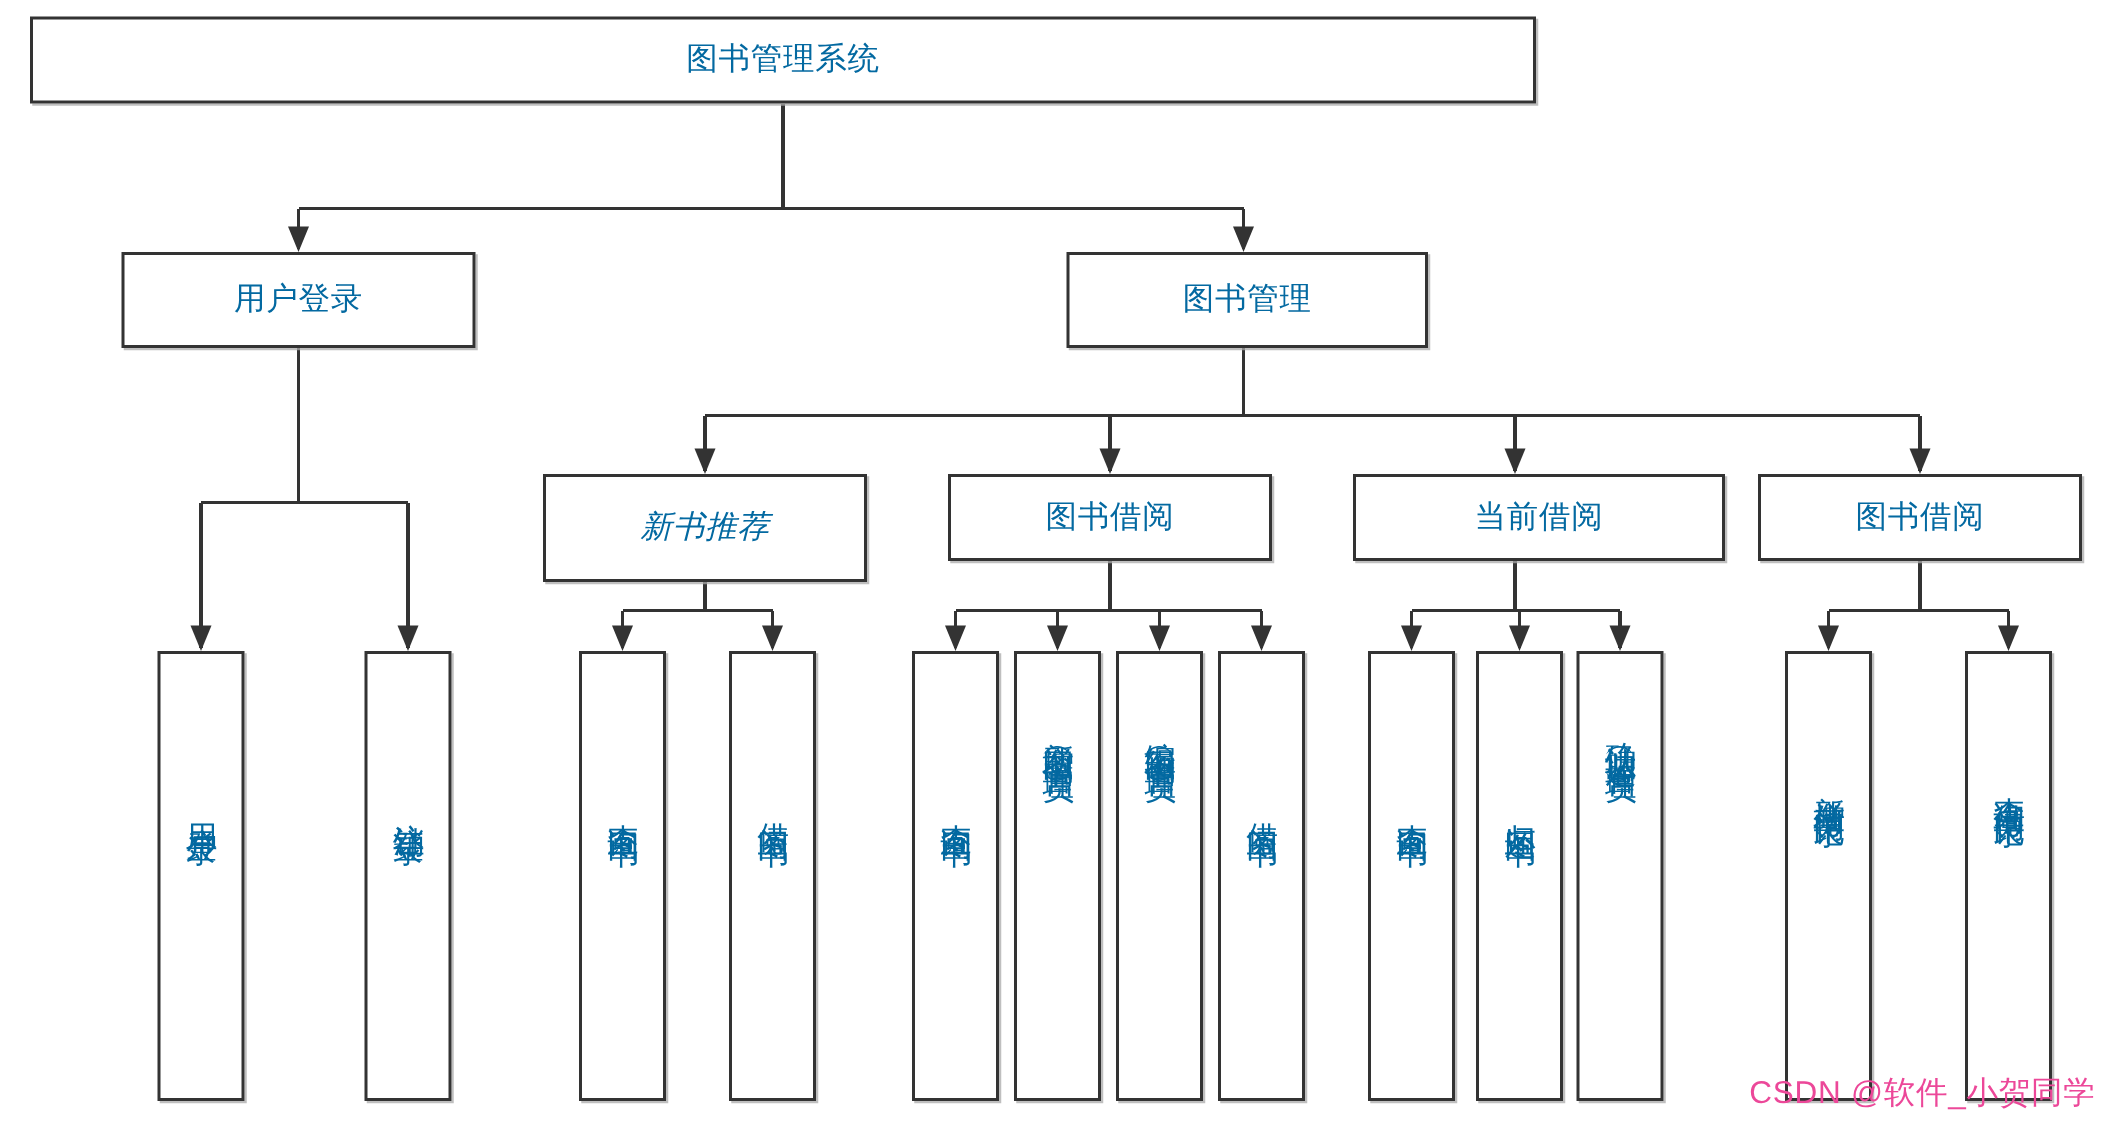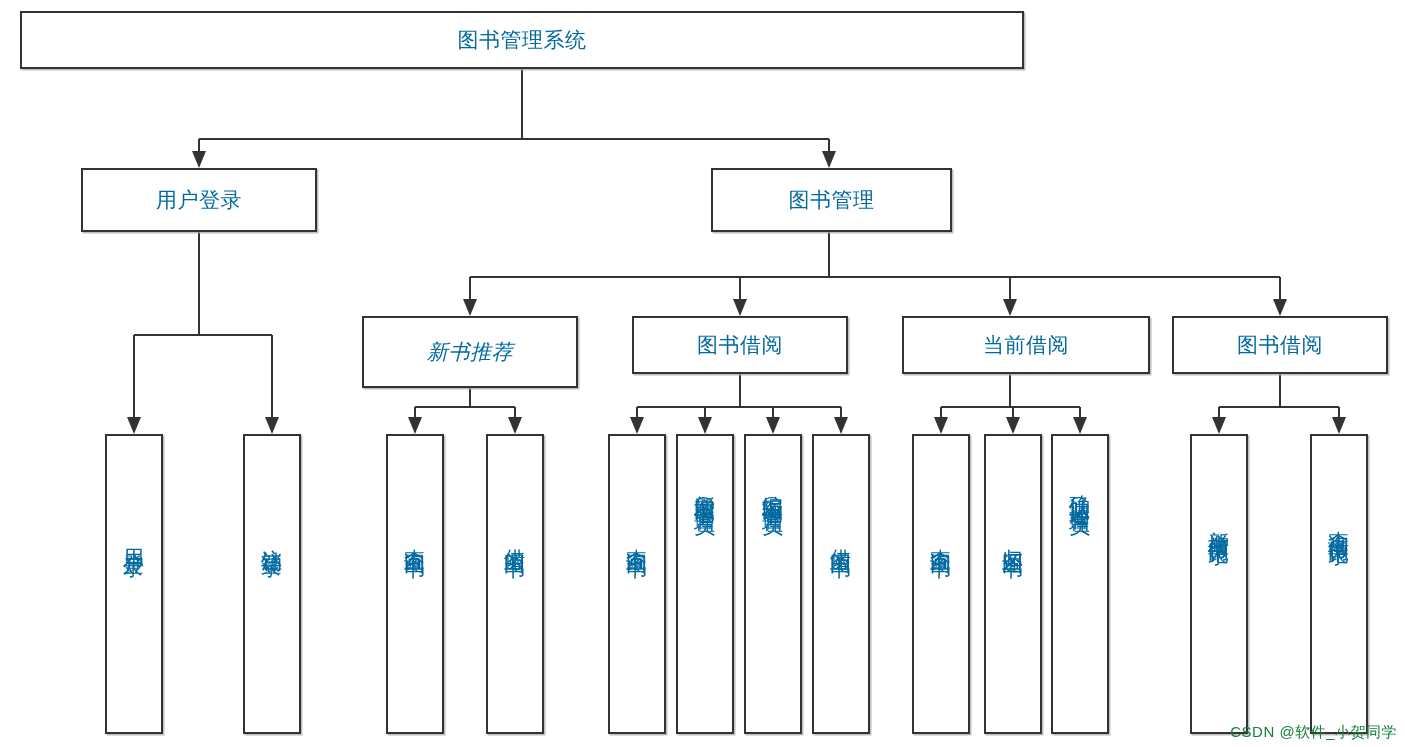--- a/index.html
+++ b/index.html
@@ -53,22 +53,22 @@
     font-size: 21px;
     letter-spacing: 3px;
     line-height: 1;
     white-space: nowrap;
     text-align: center;
   }
   .watermark {
     position: absolute;
     right: 8px;
     bottom: 5px;
-    font-size: 15px;
-    color: #15803d;
+    font-size: 21px;
+    color: #ec4899;
     letter-spacing: 0.5px;
     white-space: nowrap;
   }
 </style>
 </head>
 <body>
 
 <div id="canvas">
   <svg class="links" id="links-svg" viewBox="0 0 1405 747">
       <g>

